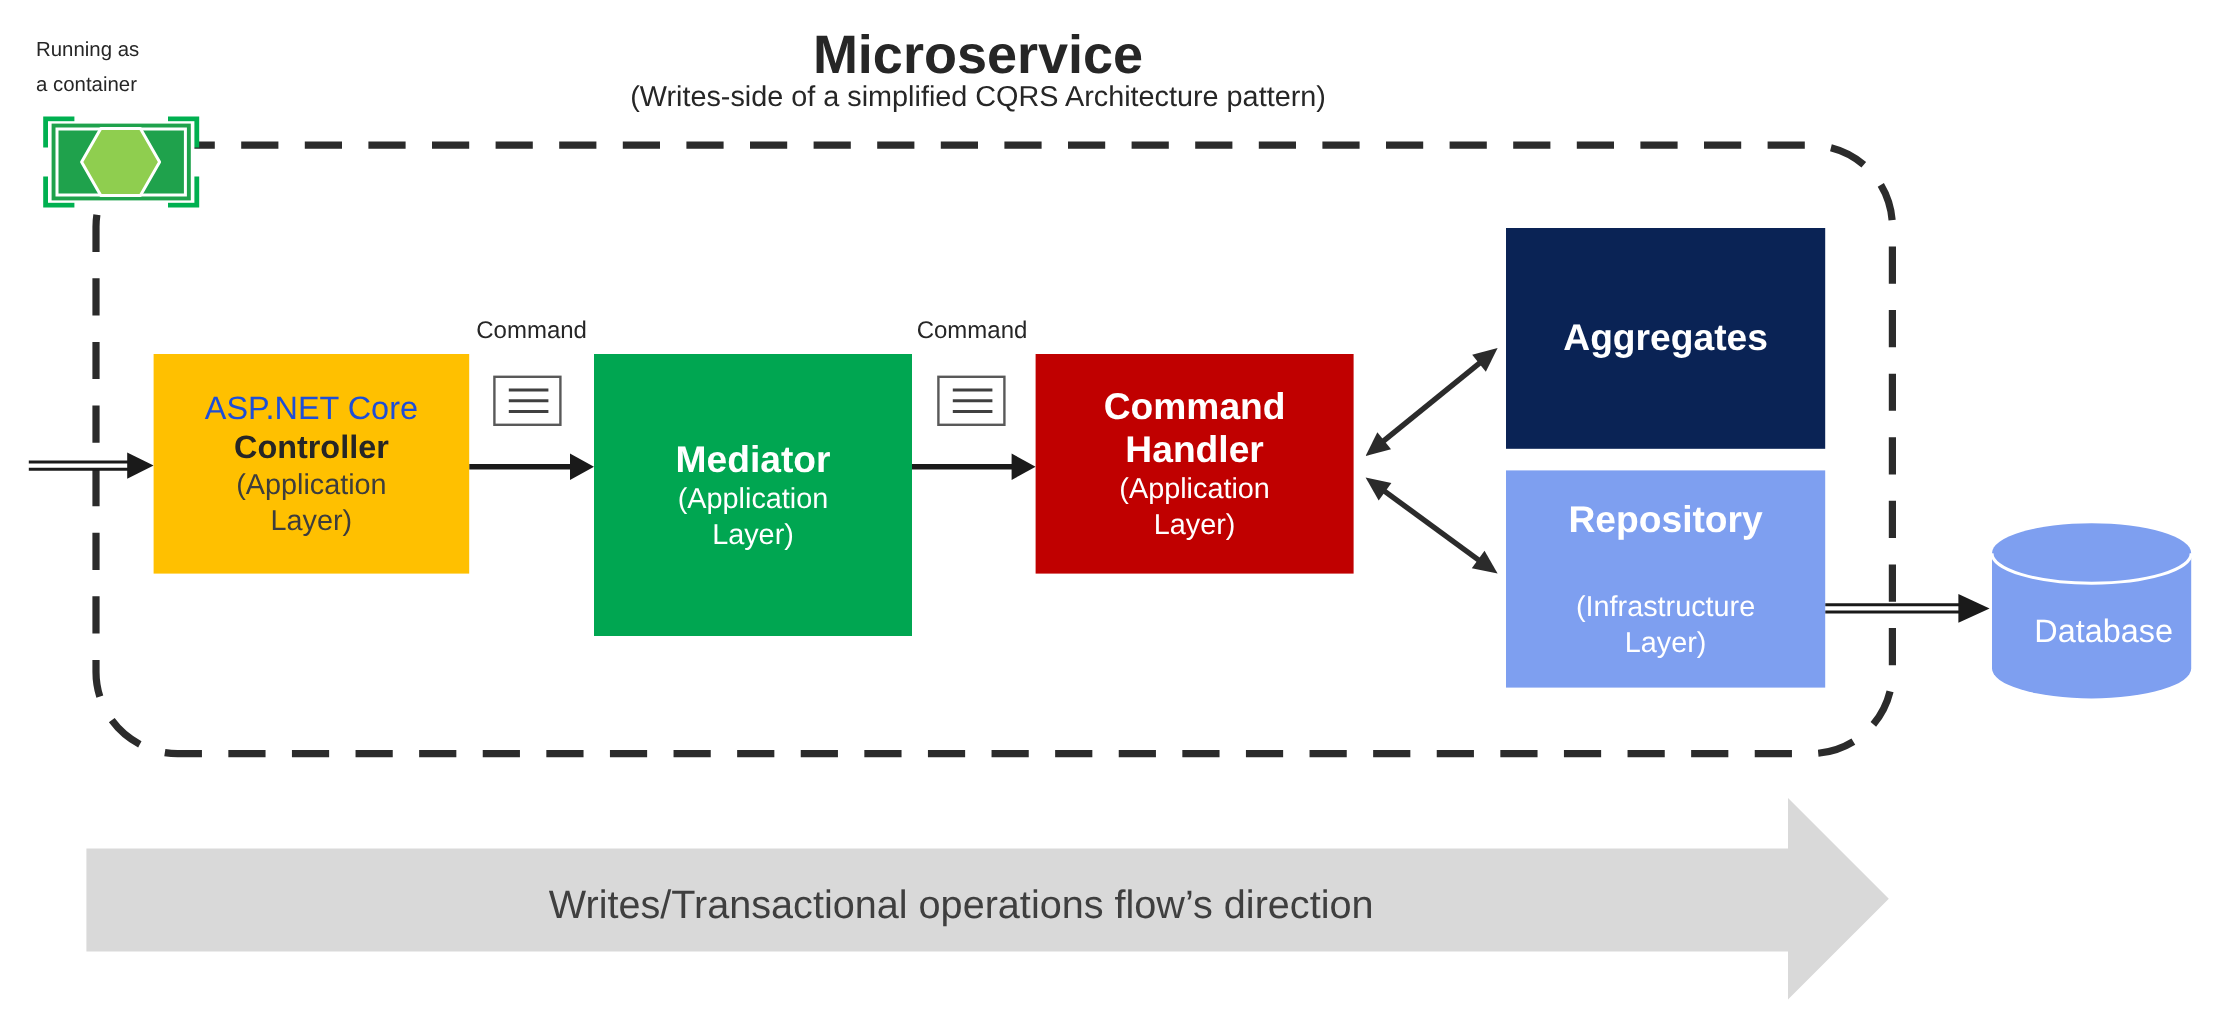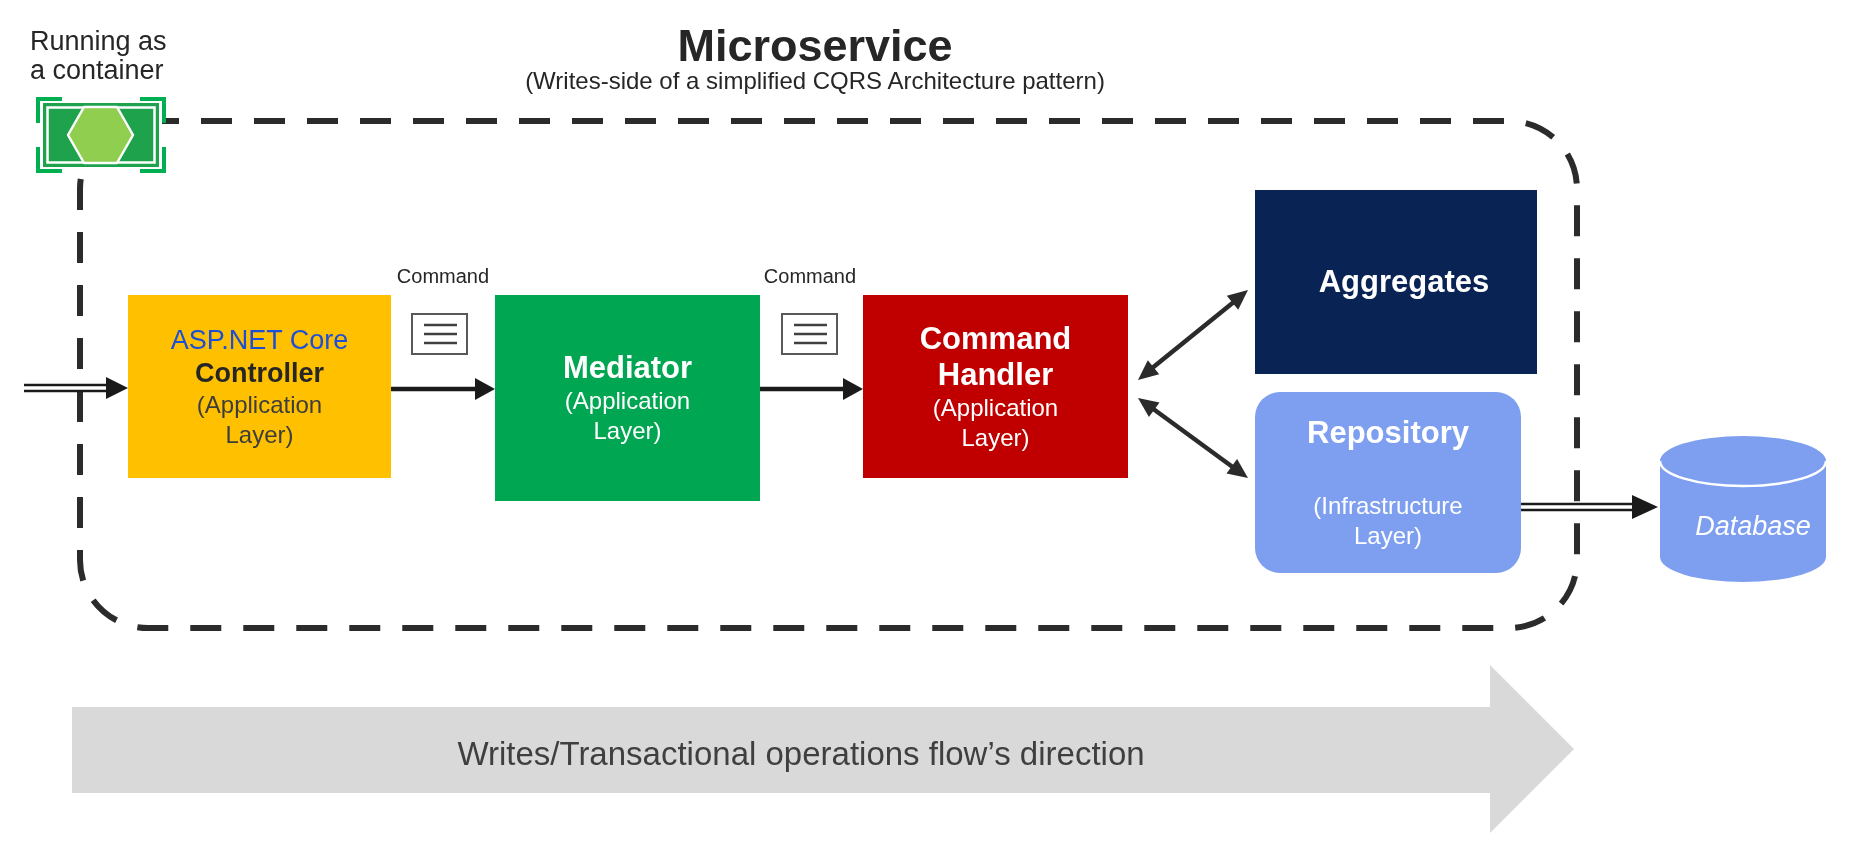--- a/index.html
+++ b/index.html
@@ -2,39 +2,39 @@
 <html><head>
 <meta charset="utf-8">
 <style>
   html,body{margin:0;padding:0;background:#ffffff;}
   .stage{
     position:relative;width:1850px;height:853px;background:#ffffff;overflow:hidden;
     font-family:"Liberation Sans","DejaVu Sans",sans-serif;
   }
   .stage svg{position:absolute;left:0;top:0;}
   .abs{position:absolute;}
-  .badge-label{left:30px;top:27px;font-size:27px;line-height:29px;color:#262626;}
+  .badge-label{left:30px;top:27px;font-size:17px;line-height:29px;color:#262626;}
   .header{left:415px;top:28px;width:800px;text-align:center;color:#262626;}
   .header .title{font-size:45px;font-weight:700;line-height:36px;}
   .header .subtitle{font-size:24px;line-height:28px;margin-top:3px;}
   .node{display:flex;flex-direction:column;align-items:center;justify-content:center;text-align:center;}
   .node .t-reg{font-size:27px;line-height:33px;color:#1d4ed8;}
   .node .t-bold{font-size:27px;line-height:33px;font-weight:700;color:#262626;}
   .node .t-title{font-size:31px;line-height:36px;font-weight:700;color:#ffffff;max-width:200px;}
   .node .t-layer{font-size:24px;line-height:30px;color:#3d3d3d;max-width:170px;}
   .node .t-layer-w{font-size:24px;line-height:30px;color:#ffffff;}
   .controller{left:128px;top:295px;width:263px;height:183px;background:#FFC000;}
-  .mediator{left:495px;top:295px;width:265px;height:206px;background:#00A651;}
+  .mediator{left:495px;top:295px;width:265px;height:235px;background:#00A651;}
   .command-handler{left:863px;top:295px;width:265px;height:183px;background:#C00000;}
-  .aggregates{left:1255px;top:190px;width:266px;height:184px;background:#0A2355;padding-left:16px;}
-  .repository{left:1255px;top:392px;width:266px;height:181px;background:#7E9FF0;border-radius:25px;}
+  .aggregates{left:1255px;top:190px;width:266px;height:184px;background:#0A2355;}
+  .repository{left:1255px;top:392px;width:266px;height:181px;background:#7E9FF0;}
   .cmd-label{top:265px;width:170px;text-align:center;font-size:20px;color:#262626;}
   .cmd-label.one{left:358px;}
   .cmd-label.two{left:725px;}
-  .db-label{left:1661px;top:511px;width:184px;text-align:center;font-size:27px;color:#ffffff;font-style:italic;}
+  .db-label{left:1661px;top:511px;width:184px;text-align:center;font-size:27px;color:#ffffff;}
   .flow-label{left:72px;top:707px;width:1418px;height:94px;display:flex;align-items:center;
     justify-content:center;padding-left:40px;box-sizing:border-box;
     font-size:33px;color:#3F3F3F;}
 </style>
 </head>
 <body>
 
 <div class="stage">
 
   <svg width="1850" height="853" viewBox="0 0 1850 853">

